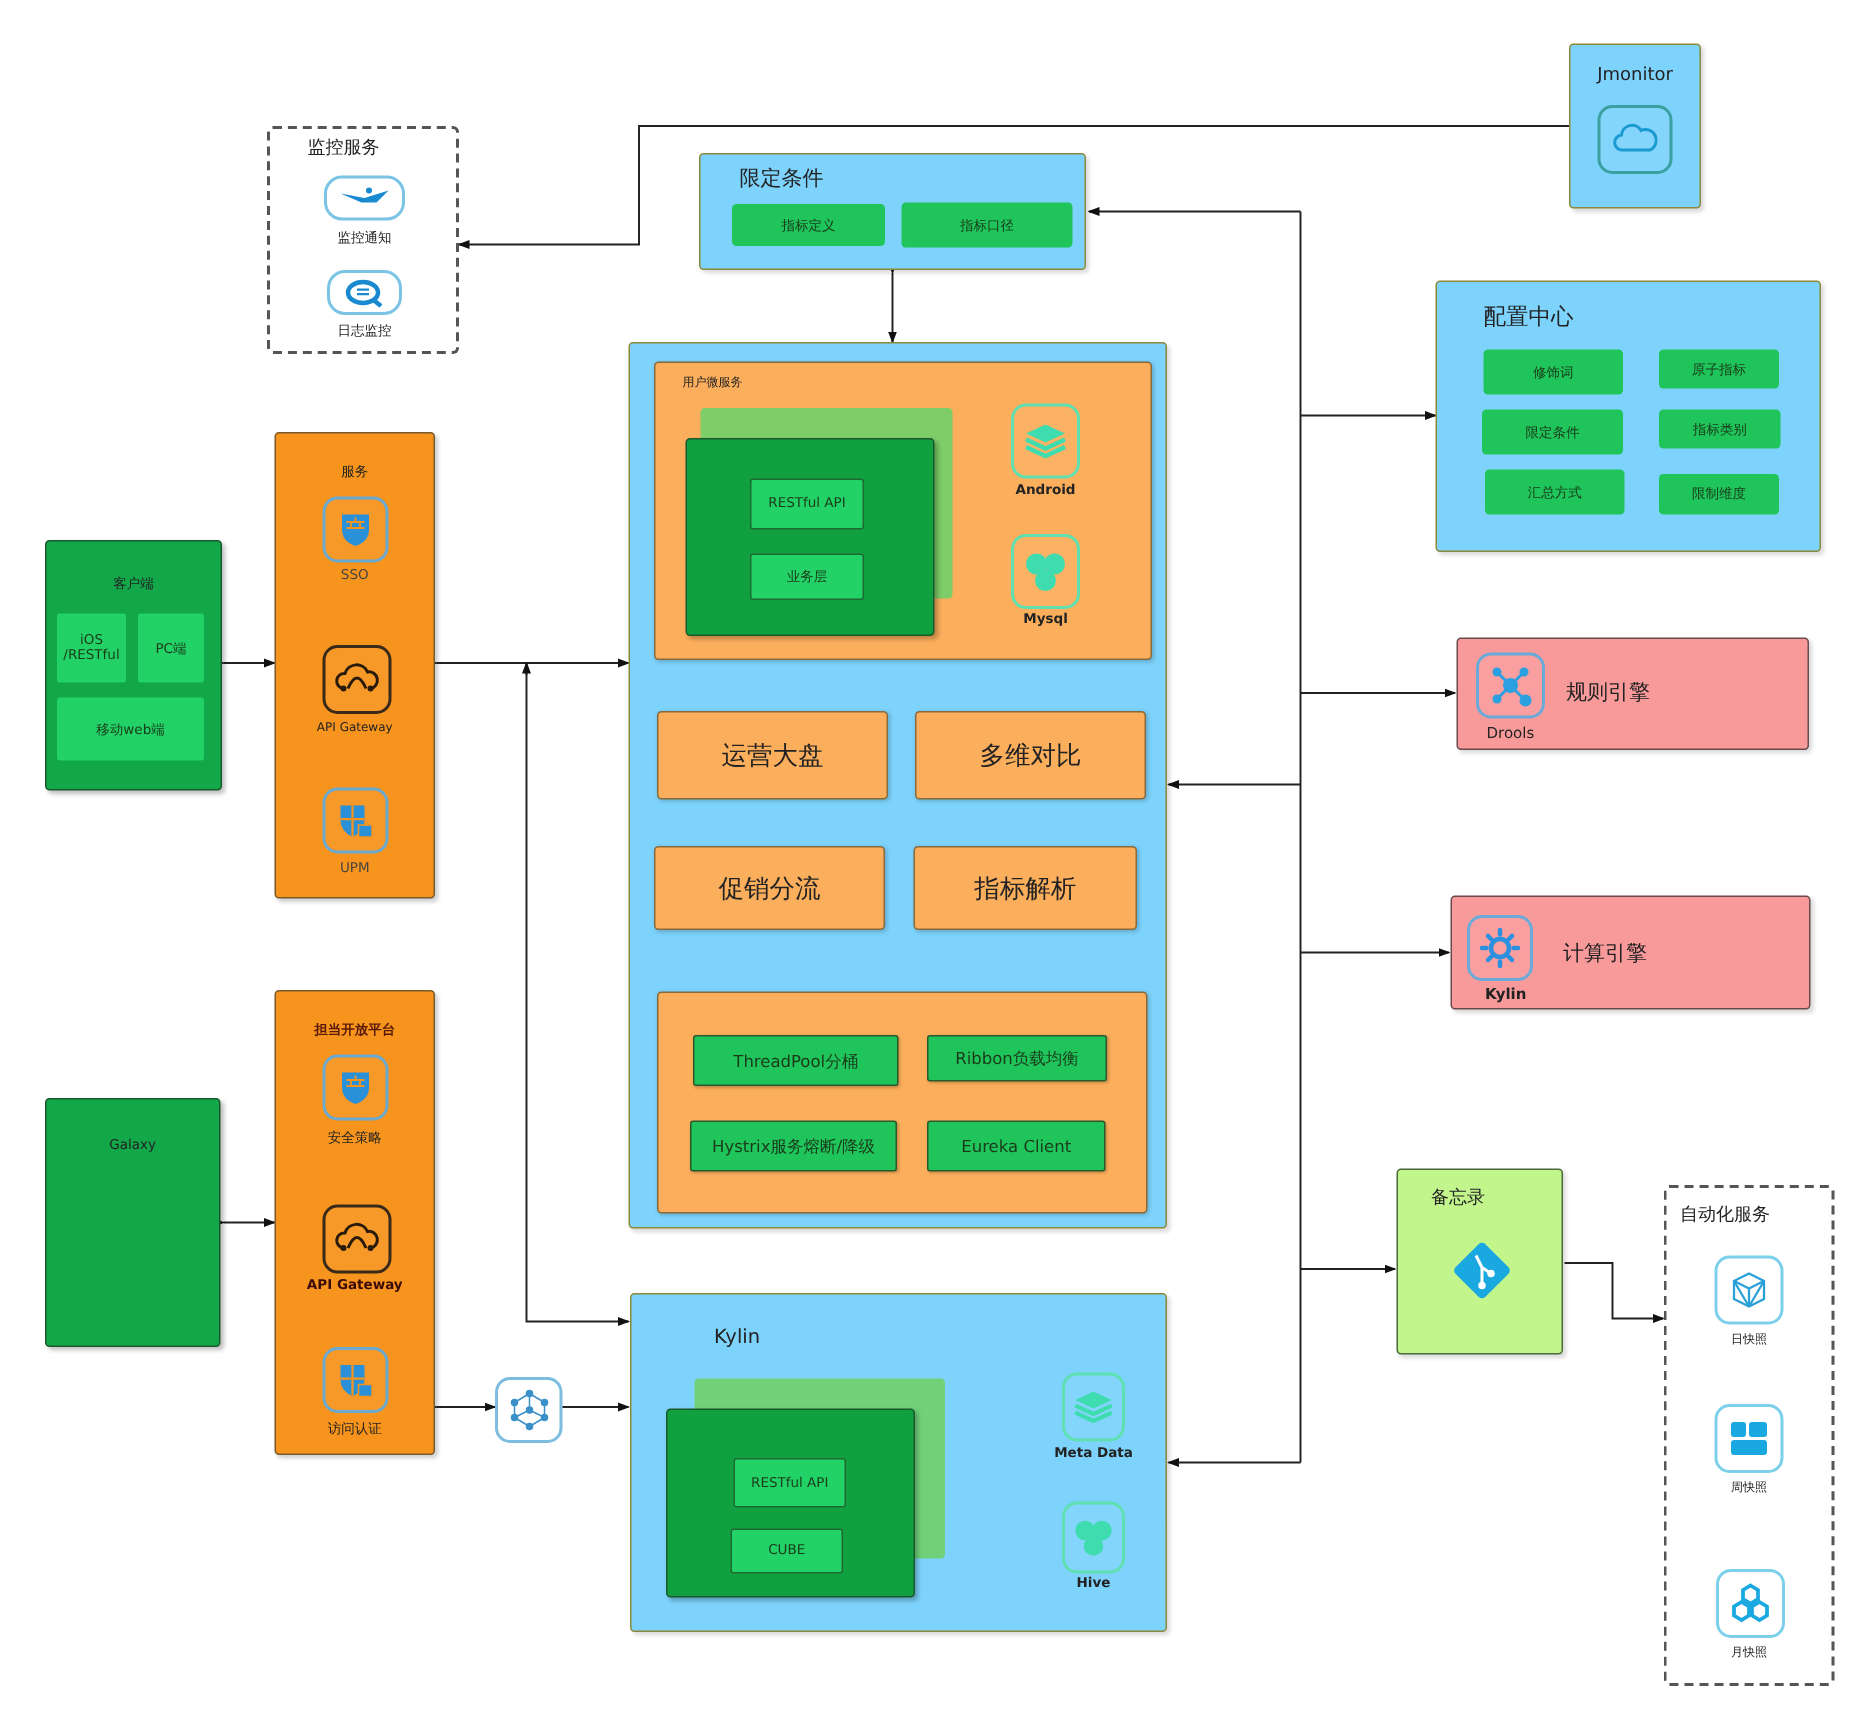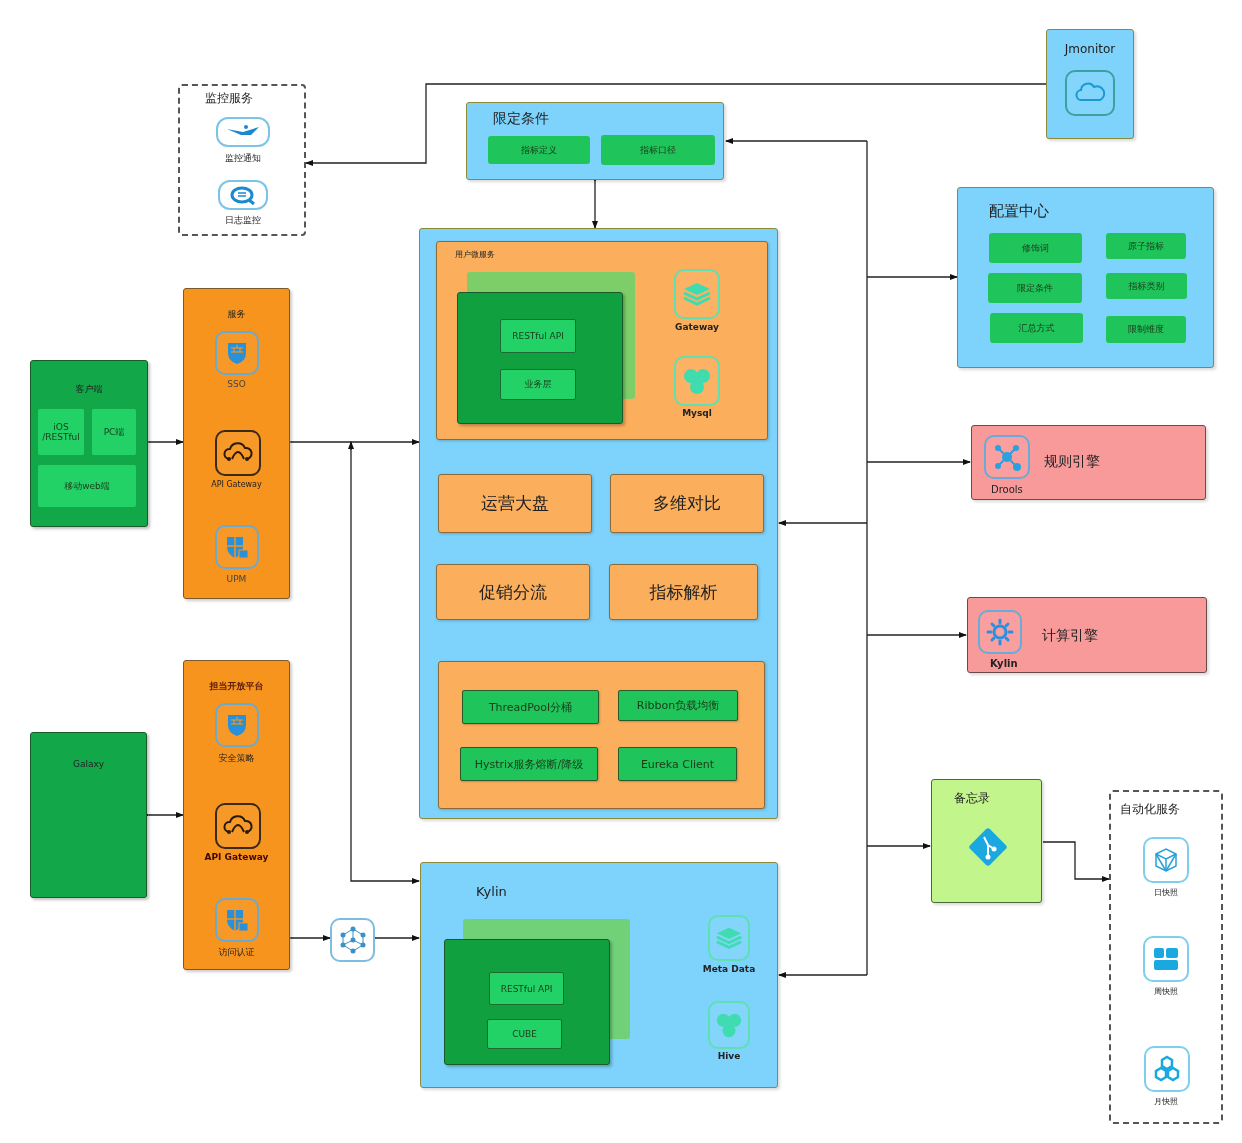--- a/index.html
+++ b/index.html
@@ -132,21 +132,21 @@
       <div class="abs green-inner" style="left:42px;top:26px;width:76px;height:34px;">RESTful API</div>
       <div class="abs green-inner" style="left:42px;top:76px;width:76px;height:31px;font-family:Liberation Mono, monospace;">业务层</div>
     </div>
     <div class="abs icon-box teal" style="left:237px;top:27px;width:46px;height:50px;">
       <svg width="30" height="26" viewBox="0 0 30 26">
           <path d="M15,2 L28,8 L15,14 L2,8 Z" fill="#3fdcb0"></path>
           <path d="M2,12 L15,18 L28,12" fill="none" stroke="#3fdcb0" stroke-width="3"></path>
           <path d="M2,17 L15,23 L28,17" fill="none" stroke="#3fdcb0" stroke-width="3"></path>
         </svg>
     </div>
-    <div class="abs lbl-bold" style="left:225px;top:80px;width:70px;">Gateway</div>
+    <div class="abs lbl-bold" style="left:225px;top:80px;width:70px;">Android</div>
     <div class="abs icon-box teal" style="left:237px;top:114px;width:46px;height:50px;">
       <svg width="30" height="30" viewBox="0 0 30 30">
           <circle cx="9" cy="10" r="7" fill="#3fdcb0"></circle>
           <circle cx="21" cy="10" r="7" fill="#3fdcb0"></circle>
           <circle cx="15" cy="21" r="7" fill="#3fdcb0"></circle>
         </svg>
     </div>
     <div class="abs lbl-bold" style="left:225px;top:166px;width:70px;">Mysql</div>
   </div>
 

